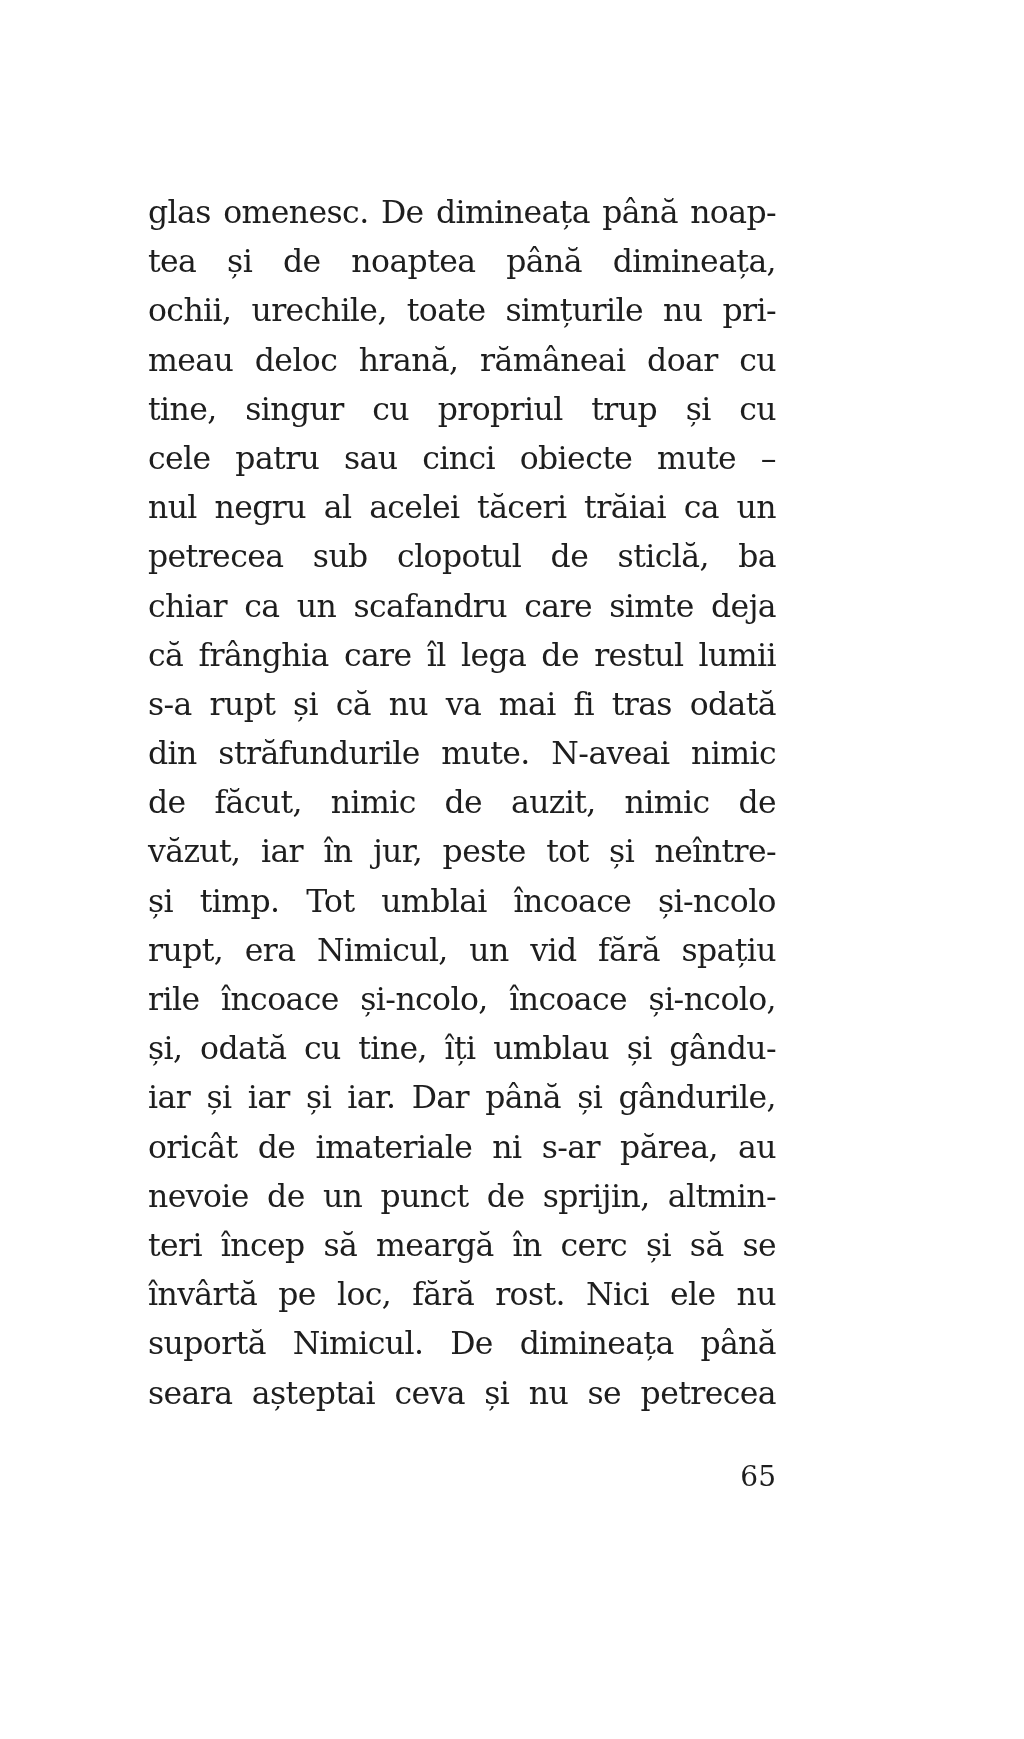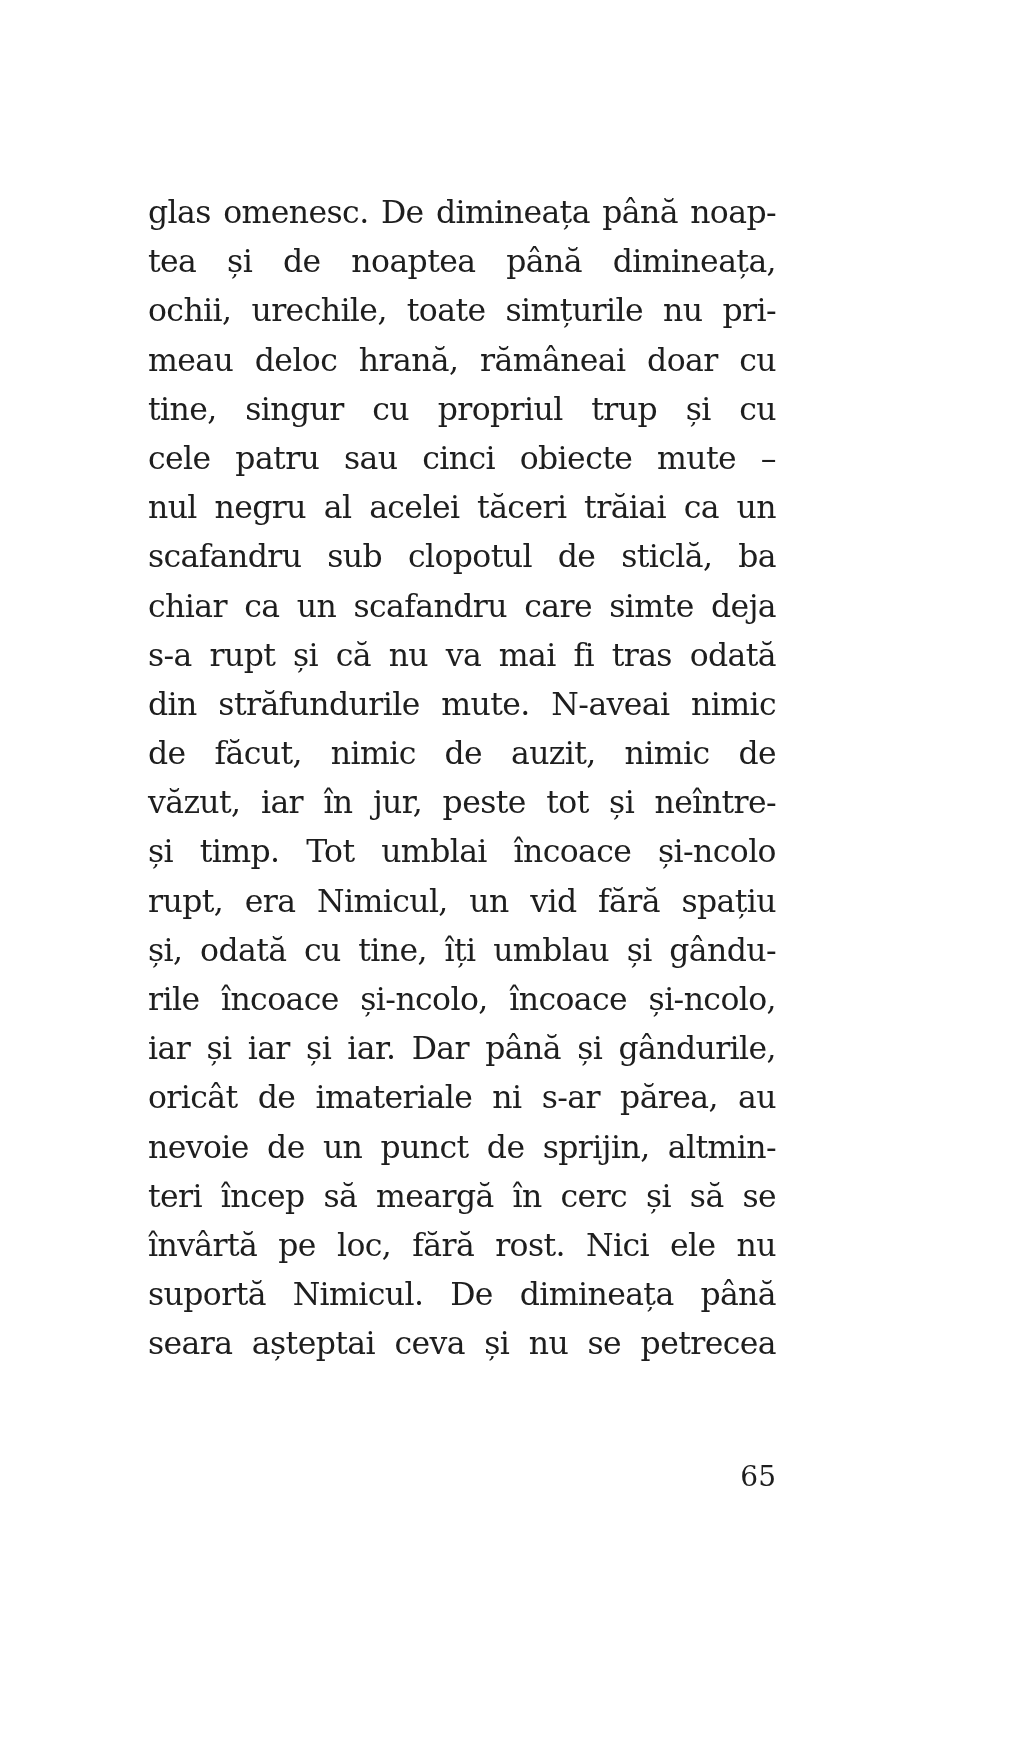--- a/index.html
+++ b/index.html
@@ -32,30 +32,31 @@
 <body>
 
 <div class="page">
   <span class="line">glas omenesc. De dimineața până noap-</span>
   <span class="line">tea și de noaptea până dimineața,</span>
   <span class="line">ochii, urechile, toate simțurile nu pri-</span>
   <span class="line">meau deloc hrană, rămâneai doar cu</span>
   <span class="line">tine, singur cu propriul trup și cu</span>
   <span class="line">cele patru sau cinci obiecte mute –</span>
   <span class="line">nul negru al acelei tăceri trăiai ca un</span>
-  <span class="line">scafandru sub clopotul de sticlă, ba</span>
+  <span class="line">petrecea sub clopotul de sticlă, ba</span>
   <span class="line">chiar ca un scafandru care simte deja</span>
+  <span class="line">că frânghia care îl lega de restul lumii</span>
   <span class="line">s-a rupt și că nu va mai fi tras odată</span>
   <span class="line">din străfundurile mute. N-aveai nimic</span>
   <span class="line">de făcut, nimic de auzit, nimic de</span>
   <span class="line">văzut, iar în jur, peste tot și neîntre-</span>
   <span class="line">și timp. Tot umblai încoace și-ncolo</span>
   <span class="line">rupt, era Nimicul, un vid fără spațiu</span>
+  <span class="line">rile încoace și-ncolo, încoace și-ncolo,</span>
   <span class="line">și, odată cu tine, îți umblau și gându-</span>
-  <span class="line">rile încoace și-ncolo, încoace și-ncolo,</span>
   <span class="line">iar și iar și iar. Dar până și gândurile,</span>
   <span class="line">oricât de imateriale ni s-ar părea, au</span>
   <span class="line">nevoie de un punct de sprijin, altmin-</span>
   <span class="line">teri încep să meargă în cerc și să se</span>
   <span class="line">învârtă pe loc, fără rost. Nici ele nu</span>
   <span class="line">suportă Nimicul. De dimineața până</span>
   <span class="line last">seara așteptai ceva și nu se petrecea</span>
 </div>
 
 <div class="page-number">65</div>

